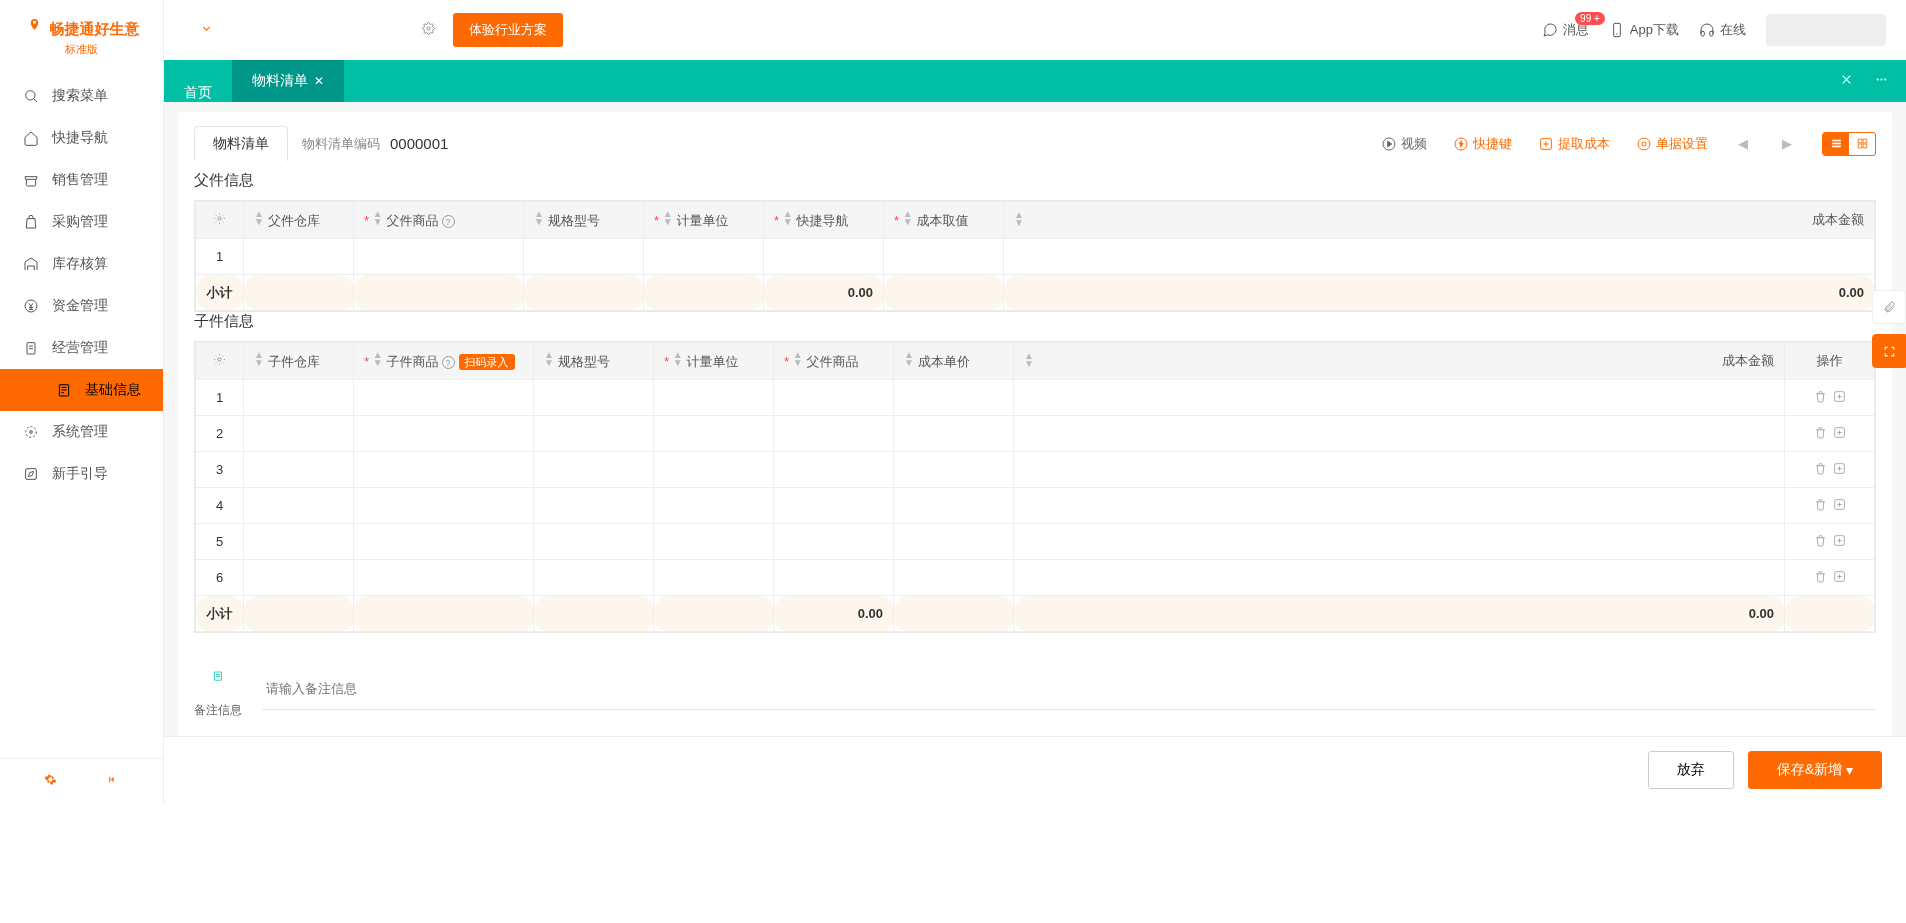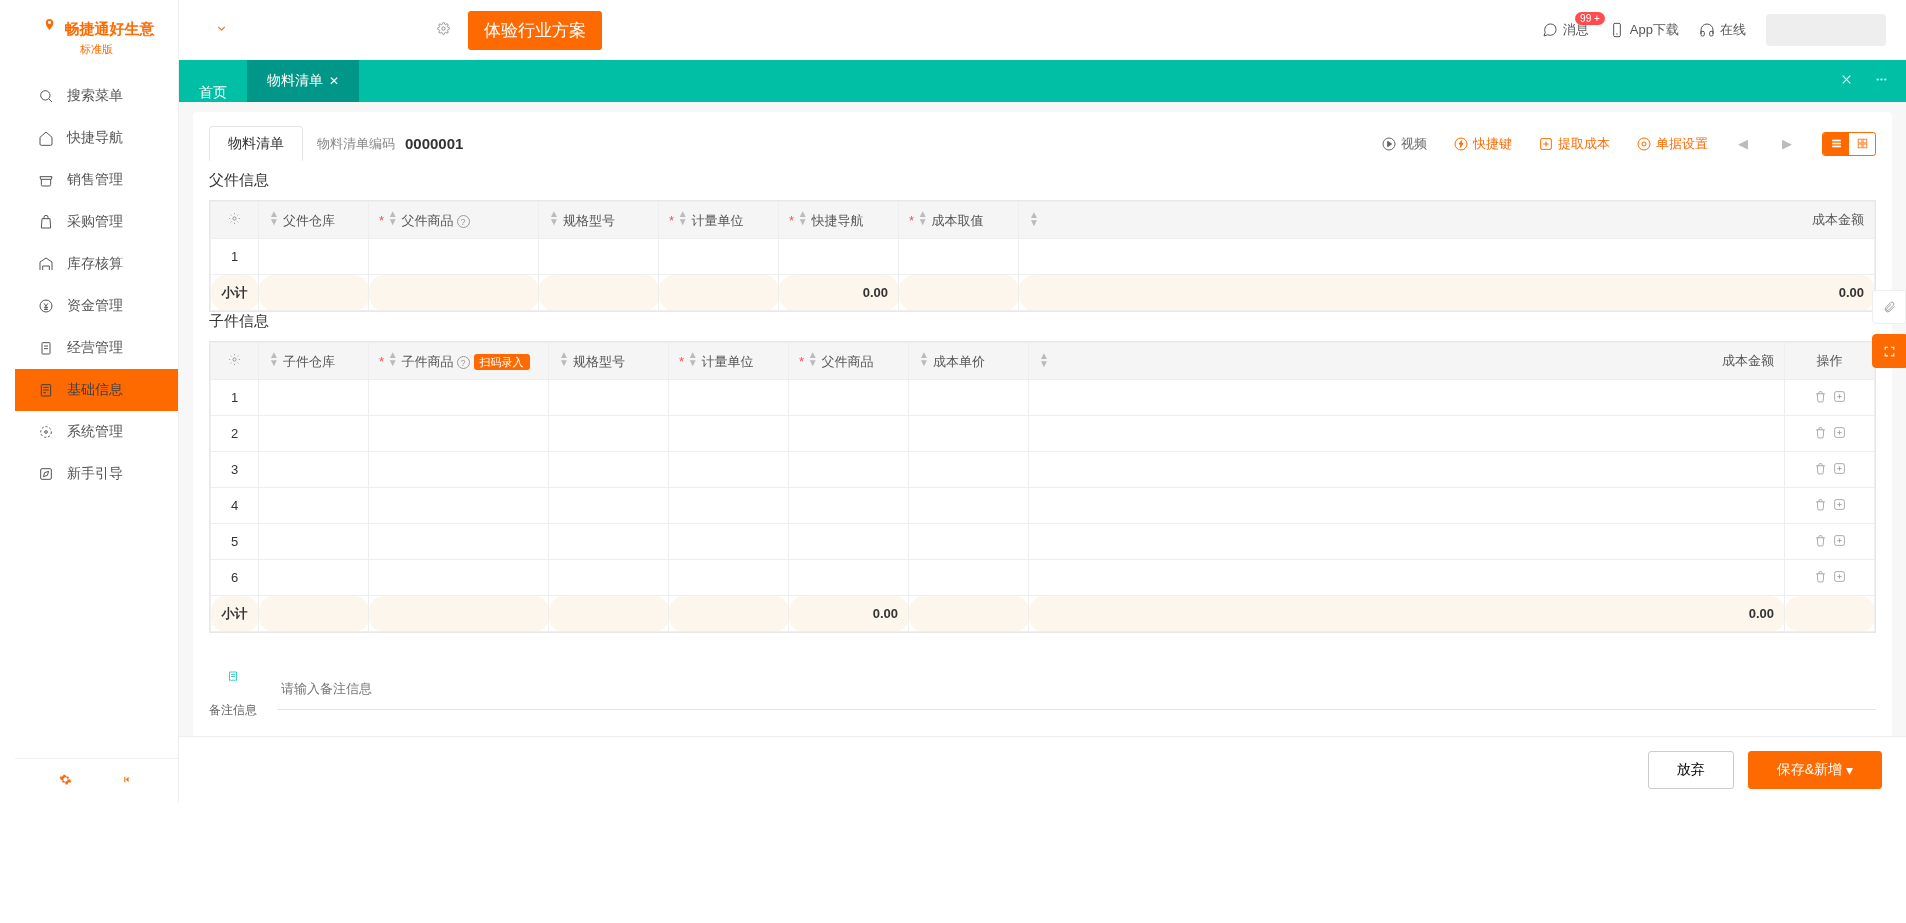--- a/index.html
+++ b/index.html
@@ -1,62 +1,62 @@
 <!DOCTYPE html>
 <html><head>
 <meta charset="utf-8">
 <style>
 * { box-sizing: border-box; margin: 0; padding: 0; }
 body { font-family: "Microsoft YaHei", "PingFang SC", sans-serif; font-size: 13px; color: #333; background: #fff; overflow: hidden; }
-.app { display: flex; height: 803px; width: 1906px; padding-left: 15px; }
+.app { display: flex; height: 803px; width: 1906px; }
 
 
 .sidebar { width: 164px; background: #fff; border-right: 1px solid #eee; display: flex; flex-direction: column; }
 .logo-area { padding: 18px 12px 8px; text-align: center; }
 .logo { display: inline-flex; align-items: center; gap: 4px; }
 .logo-icon { width: 22px; height: 22px; color: #ff6a00; }
 .logo-text { color: #ff6a00; font-weight: 600; font-size: 15px; }
 .logo-sub { color: #ff6a00; font-size: 11px; margin-top: 2px; }
 .menu { flex: 1; padding-top: 10px; }
 .menu-item { display: flex; align-items: center; gap: 12px; padding: 12px 22px; color: #555; cursor: pointer; font-size: 14px; }
-.menu-item.active { background: #ff6a00; color: #404040; }
+.menu-item.active { background: #ff6a00; color: #000000; justify-content: flex-end; }
 .menu-item .micon { width: 18px; height: 18px; display: inline-flex; align-items: center; justify-content: center; }
 .sidebar-footer { display: flex; justify-content: space-around; padding: 14px 20px; border-top: 1px solid #f0f0f0; }
 .sf-icon { color: #ff6a00; cursor: pointer; }
 
 
 .main { flex: 1; display: flex; flex-direction: column; background: #f7f7f7; position: relative; }
 
 
 .topbar { height: 60px; background: #fff; display: flex; align-items: center; padding: 0 20px; gap: 14px; }
 .org-select { display: flex; align-items: center; gap: 8px; padding: 4px 8px; cursor: pointer; min-width: 220px; }
 .org-select .chev { color: #ff6a00; }
 .gear-btn { color: #777; cursor: pointer; padding: 4px; }
-.cta-btn { background: #ff6a00; color: #fff; border: none; padding: 8px 16px; border-radius: 3px; cursor: pointer; font-size: 17px; font-family: Liberation Serif, serif; }
+.cta-btn { background: #ff6a00; color: #fff; border: none; padding: 8px 16px; border-radius: 3px; cursor: pointer; font-size: 13px; font-family: Liberation Serif, serif; }
 .topbar-right { margin-left: auto; display: flex; align-items: center; gap: 20px; color: #555; }
 .tr-item { display: flex; align-items: center; gap: 5px; cursor: pointer; position: relative; }
 .badge { position: absolute; top: -9px; right: -16px; background: #ff4d4f; color: #fff; font-size: 10px; padding: 1px 5px; border-radius: 8px; }
 .avatar-block { width: 120px; height: 32px; background: #eee; border-radius: 4px; }
 
 
 .tabbar { height: 42px; background: #00bfa5; display: flex; align-items: stretch; }
 .tab { display: flex; align-items: center; padding: 0 20px; color: #fff; cursor: pointer; font-size: 14px; gap: 6px; }
 .tab.home { background: #00bfa5; align-items: flex-end; }
 .tab.active { background: #009688; }
 .tab .close { font-size: 12px; }
 .tabbar-right { margin-left: auto; display: flex; align-items: center; padding-right: 10px; gap: 6px; }
 .tb-icon { color: #fff; cursor: pointer; padding: 4px 8px; }
 
 
 .content { flex: 1; padding: 10px 14px 0 14px; overflow: auto; }
 .card { background: #fff; border-radius: 4px; padding: 14px 16px; }
 .card-header { display: flex; align-items: center; margin-bottom: 10px; }
 .card-tab { border: 1px solid #e5e5e5; border-bottom: none; padding: 8px 18px; border-radius: 4px 4px 0 0; font-size: 14px; margin-right: 14px; }
 .code-label { color: #888; font-size: 13px; margin-right: 10px; }
-.code-val { font-size: 15px; color: #333; font-weight: bold; }
+.code-val { font-size: 15px; color: #333; }
 .header-actions { margin-left: auto; display: flex; align-items: center; gap: 26px; color: #666; font-size: 13px; }
 .ha-item { display: flex; align-items: center; gap: 4px; cursor: pointer; }
 .ha-item.orange { color: #ff6a00; }
 .nav-arrow { color: #bbb; padding: 2px 4px; cursor: pointer; }
 .view-toggle { display: flex; border: 1px solid #ff6a00; border-radius: 3px; overflow: hidden; }
 .vt-btn { width: 26px; height: 22px; display: flex; align-items: center; justify-content: center; cursor: pointer; color: #ff6a00; }
 .vt-btn.active { background: #ff6a00; color: #fff; }
 
 .section-title { font-size: 15px; color: #333; margin: 0 0 10px; }
 

